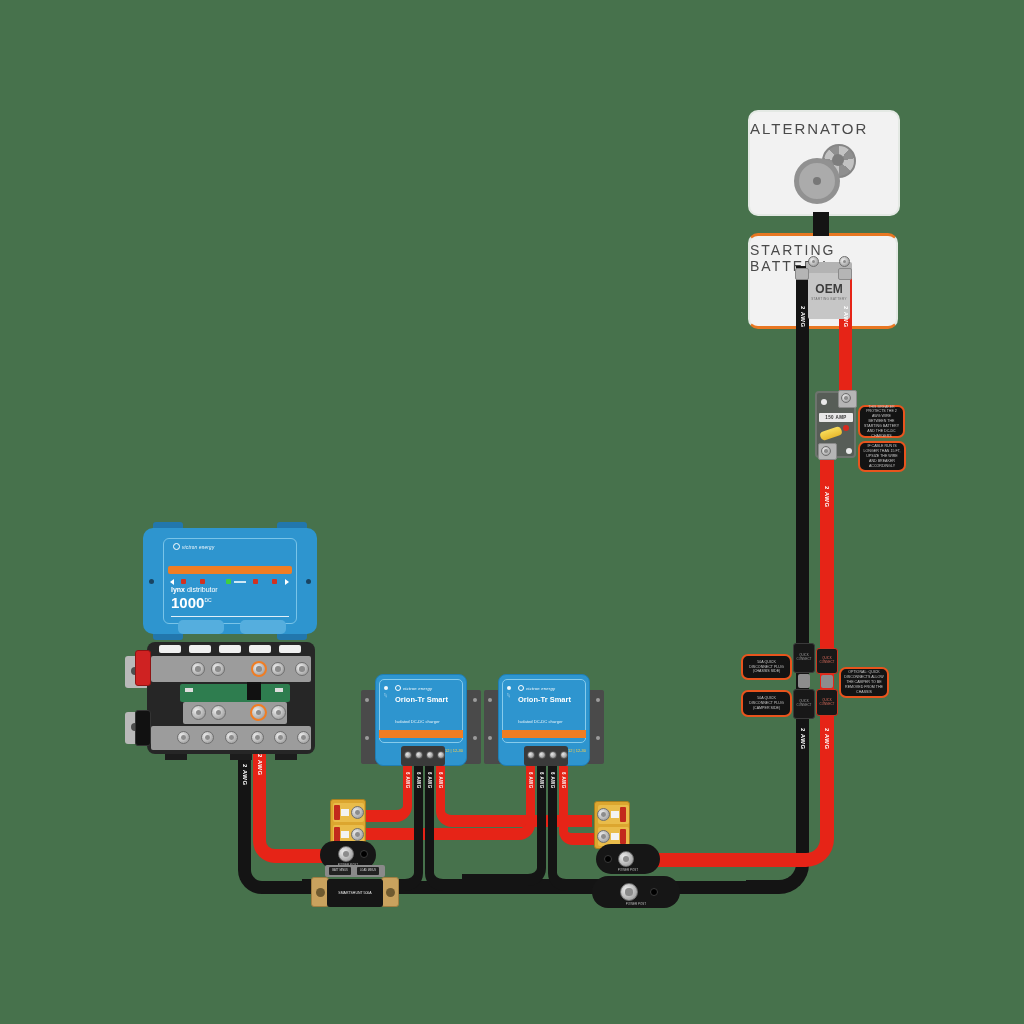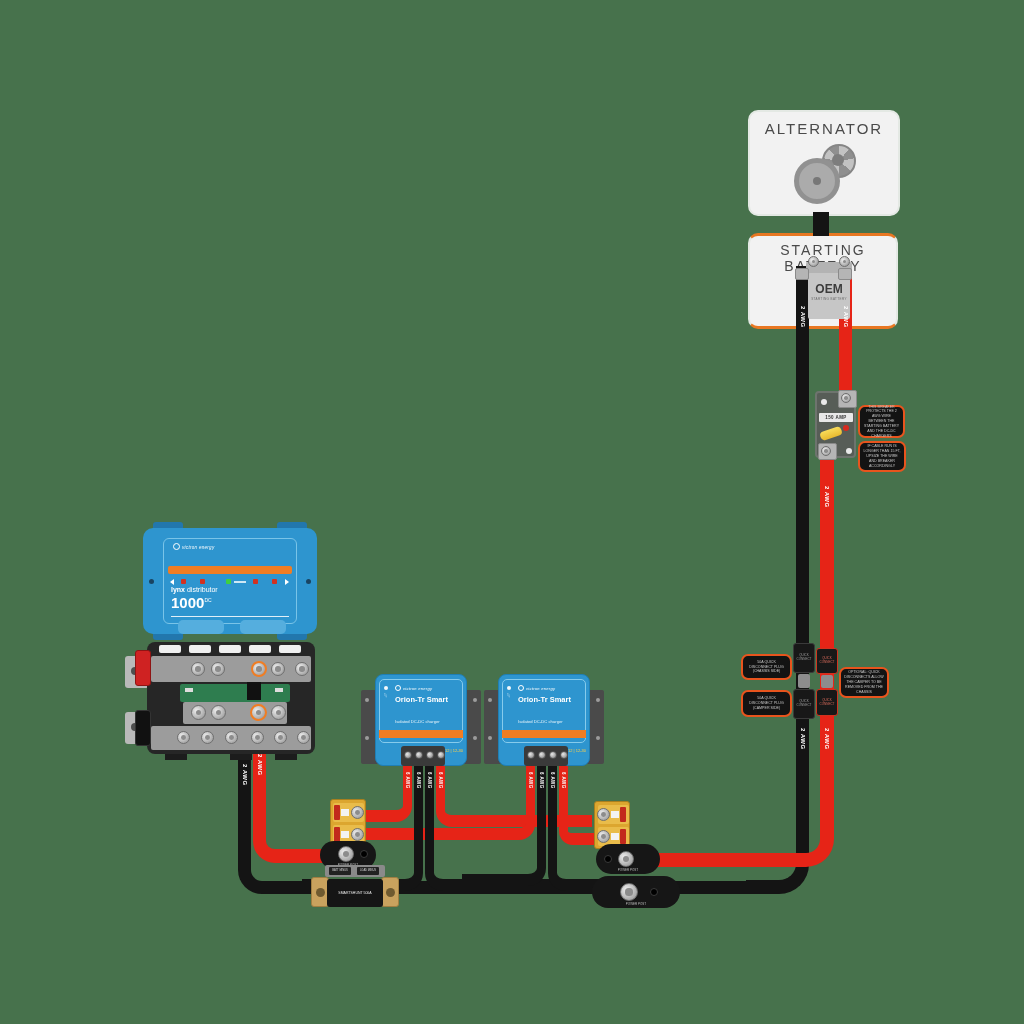--- a/index.html
+++ b/index.html
@@ -1,20 +1,20 @@
 <!DOCTYPE html>
 <html><head>
 <meta charset="utf-8">
 <style>
   html,body{margin:0;padding:0;}
   body{font-family:"Liberation Sans",sans-serif;}
   #stage{position:relative;width:1024px;height:1024px;background:#47724c;overflow:hidden;}
   .abs{position:absolute;}
   .panel{position:absolute;background:#f2f2f2;border:2px solid #e4e9e4;border-radius:10px;box-sizing:border-box;}
-  .ptitle{position:absolute;left:0;right:0;text-align:center;color:#4a4a4a;font-size:15px;letter-spacing:2px;font-weight:500;}
+  .ptitle{position:absolute;left:0;right:0;color:#4a4a4a;font-size:15px;letter-spacing:2px;font-weight:500;}
   .wire{position:absolute;}
   .w-red{background:#e62417;}
   .w-black{background:#141414;}
   .corner{position:absolute;box-sizing:border-box;background:transparent;}
   .note{position:absolute;background:#131313;border:2px solid #e8541d;border-radius:7px;color:#c9c9c9;
         font-size:3.6px;line-height:1.35;display:flex;align-items:center;justify-content:center;text-align:center;
         padding:2px 3px;box-sizing:border-box;z-index:6;}
   .vlabel{position:absolute;color:#ffffff;font-size:6px;font-weight:bold;letter-spacing:.5px;white-space:nowrap;
           transform:rotate(90deg);transform-origin:0 0;z-index:5;}
   .vlabel.small{font-size:4.5px;}

